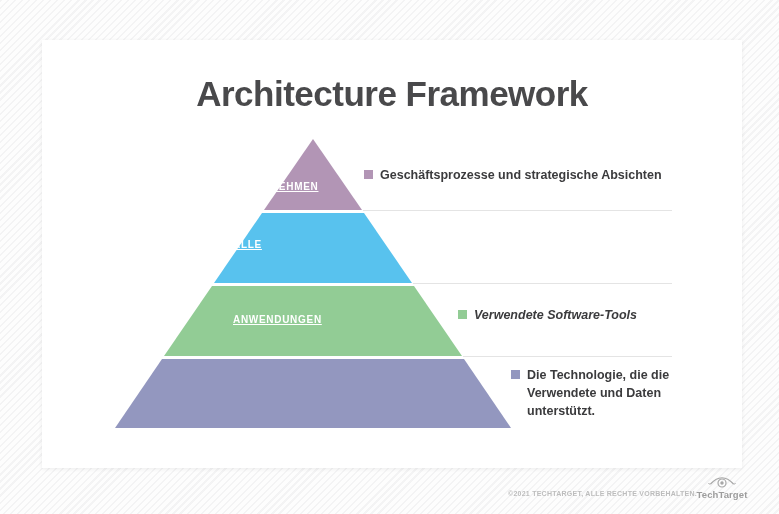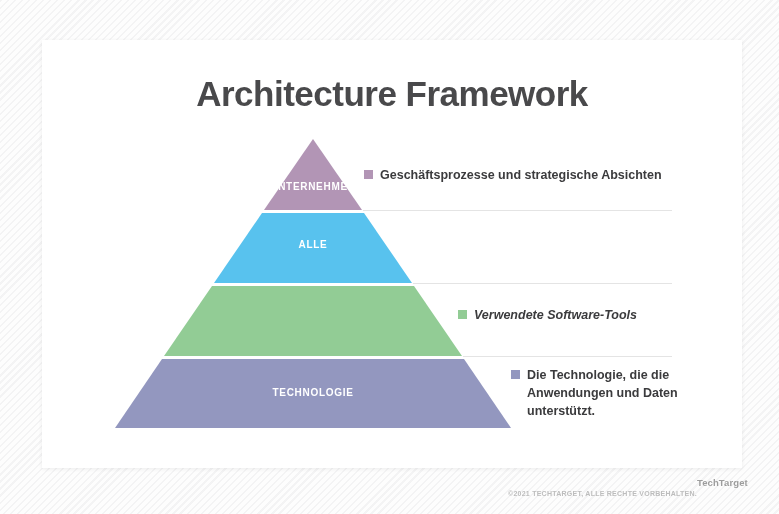--- a/index.html
+++ b/index.html
@@ -25,23 +25,24 @@
     position: absolute; left: 42px; top: 74px; width: 700px;
     text-align: center;
     font-size: 35px; font-weight: 800; letter-spacing: -0.5px;
     color: #49494b;
   }
 
   .pyramid-svg { position: absolute; left: 0; top: 0; }
 
   .layer-label {
     position: absolute; width: 160px; left: 233px;
-    text-align: center;
+    text-align: left;
     color: #ffffff; font-size: 10px; font-weight: 700;
     letter-spacing: 0.7px;
+    text-decoration: underline;
   }
   .lbl-1 { top: 181px; }
   .lbl-2 { top: 239px; }
   .lbl-3 { top: 314px; }
   .lbl-4 { top: 387px; }
 
   .annotation {
     position: absolute;
     display: flex; align-items: flex-start; gap: 7px;
   }
@@ -55,21 +56,21 @@
   .ann-3 { left: 458px; top: 306px; font-style: italic; }
   .ann-4 { left: 511px; top: 366px; }
 
   .copyright {
     position: absolute; top: 490px; right: 82px;
     font-size: 7px; letter-spacing: 0.25px;
     color: #bdbdbd; font-weight: 600;
   }
   .logo {
     position: absolute; left: 697px; top: 475px; width: 50px;
-    display: flex; align-items: center;
+    display: flex; flex-direction: column; align-items: center;
   }
   .logo-text {
     font-size: 9.5px; font-weight: 700; color: #9d9d9d;
     letter-spacing: 0.1px; margin-top: 1px;
   }
 </style>
 </head>
 <body>
 
 <div class="stage">
@@ -84,21 +85,21 @@
     <line x1="463" y1="356.5" x2="672" y2="356.5" stroke-width="1" stroke="#e4e4e4"></line>
 
     <polygon points="313,139 264,210 362,210" fill="#b295b5"></polygon>
     <polygon points="262,213 364,213 412,283 214,283" fill="#58c2ee"></polygon>
     <polygon points="212,286 414,286 462,356 164,356" fill="#92cc95"></polygon>
     <polygon points="162,359 464,359 511,428 115,428" fill="#9397bf"></polygon>
   </svg>
 
   <div class="layer-label lbl-1">UNTERNEHMEN</div>
   <div class="layer-label lbl-2">ALLE</div>
-  <div class="layer-label lbl-4">TECHNOLOGIE</div>
+  <div class="layer-label lbl-3">ANWENDUNGEN</div>
 
   <div class="annotation ann-1">
     <svg class="bullet" width="9" height="9">
       <rect width="9" height="9" fill="#b295b5"></rect>
     </svg>
     <div class="text">Geschäftsprozesse und strategische Absichten</div>
   </div>
 
 
   <div class="annotation ann-3">
@@ -106,21 +107,21 @@
       <rect width="9" height="9" fill="#92cc95"></rect>
     </svg>
     <div class="text">Verwendete Software-Tools</div>
   </div>
 
   <div class="annotation ann-4">
     <svg class="bullet" width="9" height="9">
       <rect width="9" height="9" fill="#9397bf"></rect>
     </svg>
     <div class="text">Die Technologie, die die
-Anwendungen und Daten
+Verwendete und Daten
 unterstützt.</div>
   </div>
 
   <div class="copyright">©2021 TECHTARGET, ALLE RECHTE VORBEHALTEN.</div>
 
   <div class="logo">
     <svg width="28" height="13" viewBox="0 0 28 13">
       <path d="M2.5,9 Q14,-3.5 25.5,9" stroke="#a7a7a7" stroke-width="1.2" fill="none"></path>
       <path d="M2.5,9 q-1.5,0.5 -2,-0.8" stroke="#a7a7a7" stroke-width="1" fill="none"></path>
       <path d="M25.5,9 q1.5,0.5 2,-0.8" stroke="#a7a7a7" stroke-width="1" fill="none"></path>

